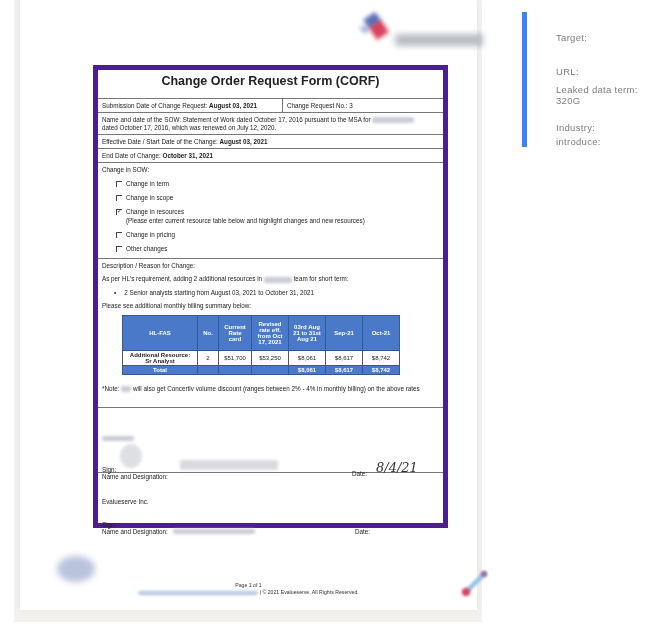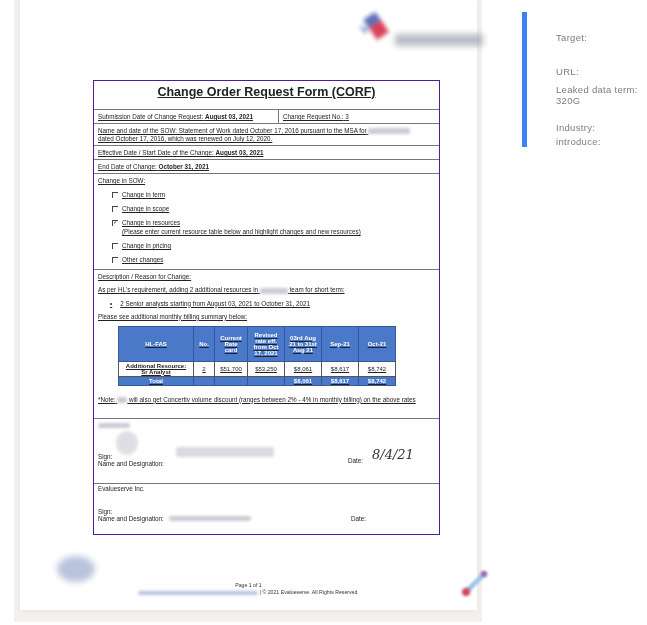--- a/index.html
+++ b/index.html
@@ -2,21 +2,21 @@
 <html><head>
 <meta charset="utf-8">
 <style>
   html, body { margin:0; padding:0; }
   body { width:647px; height:625px; background:#ffffff; position:relative; overflow:hidden; font-family:"Liberation Sans", sans-serif; }
   .page-shadow { position:absolute; left:14px; top:0; width:468px; height:622px; background:#f3f1ee; }
   .page { position:absolute; left:20px; top:0; width:457px; height:610px; background:#fff; box-shadow:0 0 6px rgba(0,0,0,0.06); }
   .logo { position:absolute; left:335px; top:10px; width:130px; height:40px; }
   .logo-mark { position:absolute; left:0; top:0; width:40px; height:36px; filter:blur(2px); }
   .logo-text { position:absolute; left:40px; top:24px; width:88px; height:12px; background:#9aa0ad; filter:blur(3px); opacity:0.7; }
-  .form { position:absolute; left:93px; top:80px; width:345px; border:1px solid #4c1d95; font-size:6.3px; color:#222;text-decoration:underline; }
+  .form { position:absolute; left:93px; top:65px; width:345px; border:5px solid #4c1d95; font-size:6.3px; color:#222; }
   .row { border-bottom:1px solid #777; padding:3px 4px; }
   .row:last-child { border-bottom:none; }
   .title { text-align:center; font-size:12.5px; font-weight:bold; padding:4px 0 10px; }
   .split { display:flex; padding:0; }
   .split > div { padding:3px 4px; }
   .split .left { width:176px; border-right:1px solid #777; }
   b { font-weight:bold; }
   .blur { display:inline-block; background:#c8cbd4; filter:blur(1.5px); vertical-align:middle; height:6px; border-radius:2px; }
   .cb { display:flex; align-items:center; margin:7px 0 0 14px; }
   .cb .box { width:5px; height:5px; border-left:1px solid #444; border-top:1px solid #444; margin-right:4px; position:relative; font-size:6px; line-height:5px; }
@@ -24,21 +24,21 @@
   .note-sub { margin:2px 0 0 24px; }
   .para { margin:6px 0; }
   .bullet { margin:6px 0 6px 12px; }
   .bullet::before { content:"•"; margin-right:8px; }
   table.bill { border-collapse:collapse; margin:4px 0 4px 20px; font-size:6px; }
   table.bill th { background:#4a79c9; color:#fff; font-weight:bold; border:1px solid #35589a; padding:2px 3px; text-align:center; height:30px; }
   table.bill td { border:1px solid #555; padding:1px 3px; text-align:center; color:#222; }
   table.bill tr.total td { background:#4a79c9; color:#fff; font-weight:bold; border-color:#35589a; }
   .sig-row { position:relative; height:58px; }
   .sig-row2 { position:relative; height:44px; }
-  .abs { position:absolute; }
+  .abs { position:absolute;margin-top:24px; }
   .handwriting { font-family:"DejaVu Serif", serif; font-style:italic; font-size:13px; color:#333; }
   .footer { position:absolute; left:0; top:582px; width:457px; text-align:center; font-size:5.2px; color:#333; }
   .side { position:absolute; left:522px; top:12px; width:125px; height:135px; border-left:5px solid #3b82f6; }
   .side .item { font-size:9.5px; color:#7c7c7c; margin-left:29px; letter-spacing:0.3px; }
   .deco-left { position:absolute; left:37px; top:556px; width:38px; height:26px; border-radius:50%; background:#b9c4dc; filter:blur(3px); }
   .deco-right { position:absolute; left:440px; top:568px; width:30px; height:30px; }
 </style>
 </head>
 <body>
 

